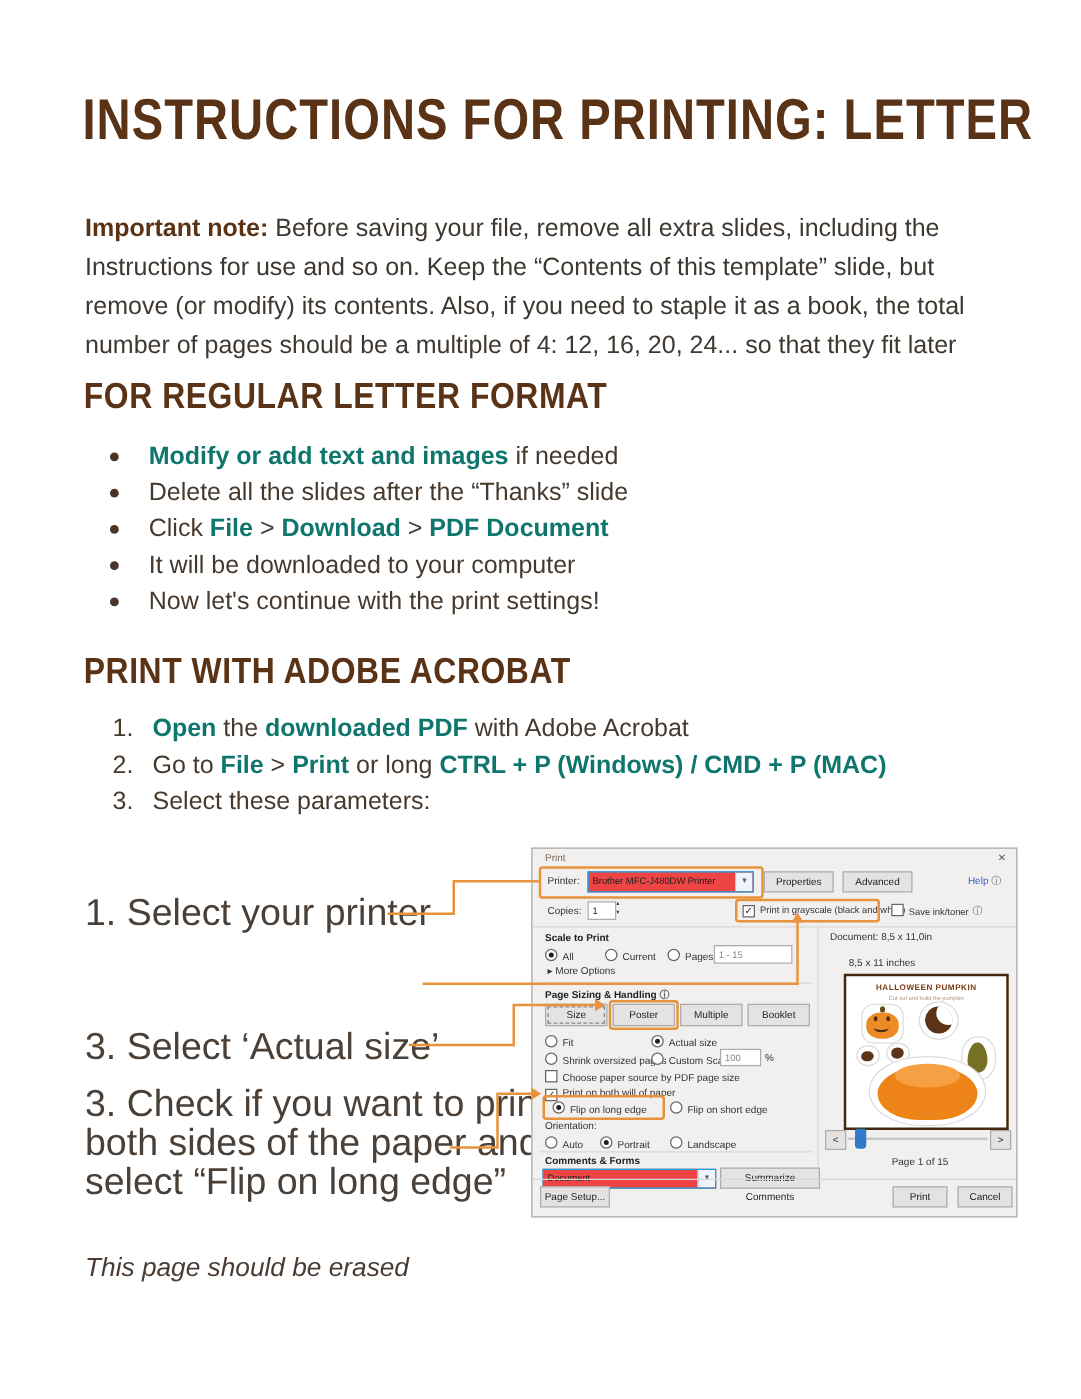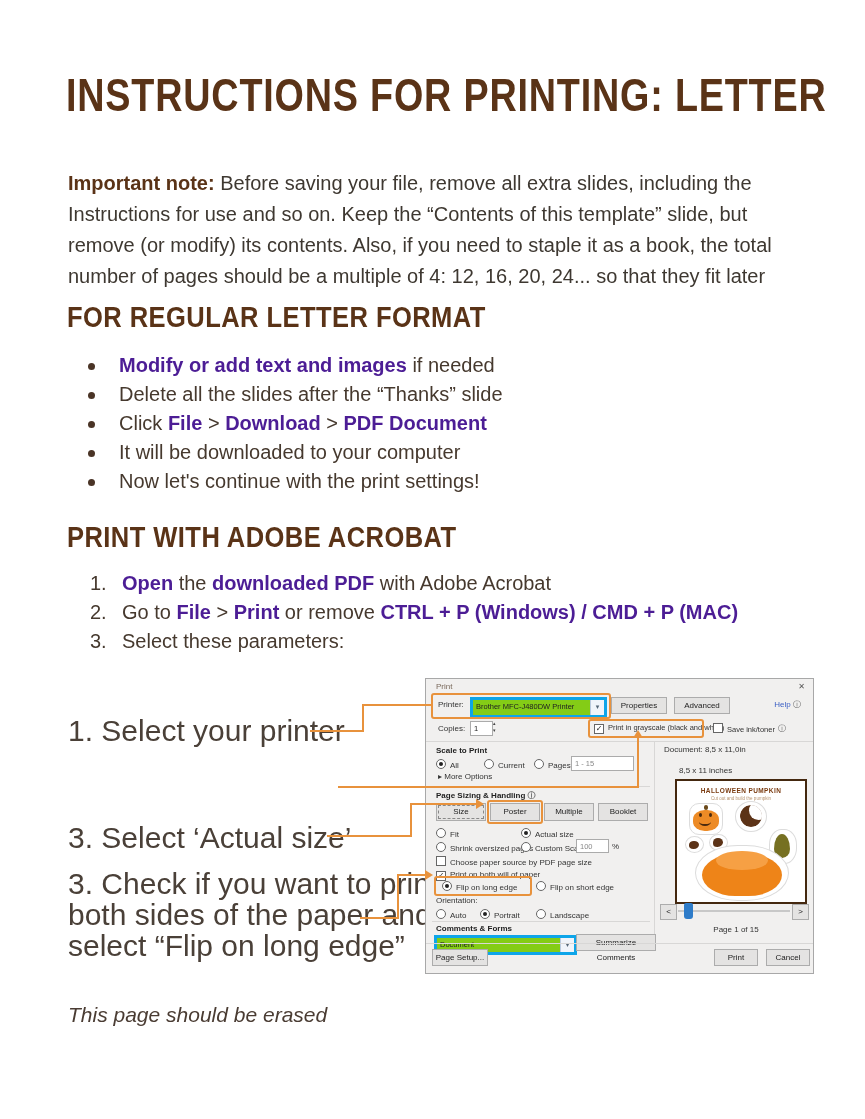--- a/index.html
+++ b/index.html
@@ -13,42 +13,42 @@
   .note{left:68px;top:168px;width:780px;font-size:20px;line-height:31px;color:#3E3831}
   .note b{color:#5A3317}
   .note .txt{white-space:pre-line}
   .h2{font-size:29px;font-weight:800;color:#5A3317;transform:scaleX(.88);
       transform-origin:left top;white-space:nowrap;letter-spacing:.5px}
   .list{left:88px;font-size:20px;color:#46392E}
   .lrow{height:29px;line-height:29px;white-space:nowrap}
   .dot{display:inline-block;width:7px;height:7px;border-radius:50%;background:#4A3426;
        margin-right:24px;vertical-align:2px}
   .num{display:inline-block;width:32px}
-  .seg-bold{font-weight:bold;color:#4c1d95}
+  .seg-bold{font-weight:bold;color:#0f766e}
   .footer-note{left:68px;top:1003px;font-size:21px;font-style:italic;color:#4A3C33}
 
   
   .fig{left:0;top:670px;width:865px;height:330px}
   .ann{position:absolute;font-size:30px;line-height:31px;color:#4A4038;white-space:pre-line}
   .oline{position:absolute;background:#E8923C;z-index:20}
   .oarrow{position:absolute;width:0;height:0;z-index:20}
   .ar-up{border-left:5px solid transparent;border-right:5px solid transparent;border-bottom:8px solid #E8923C}
   .ar-rt{border-top:5px solid transparent;border-bottom:5px solid transparent;border-left:8px solid #E8923C}
   .orect{position:absolute;border:2px solid #E8923C;border-radius:3px;z-index:15;pointer-events:none}
 
   
   .dialog{position:absolute;left:425px;top:8px;width:387px;height:294px;background:#F1F0EF;
           border:1px solid #A8A8A8;font-size:8px;color:#333;z-index:5}
   .dl{position:absolute;white-space:nowrap}
   .dlb{position:absolute;white-space:nowrap;font-weight:bold;color:#222}
   .wbtn{position:absolute;background:#E4E3E2;border:1px solid #ACACAC;text-align:center;
         font-size:8px;color:#222;line-height:15px}
   .field{position:absolute;background:#fff;border:1px solid #ABABAB;font-size:7.5px;
          color:#888;line-height:13px;padding-left:3px;white-space:nowrap;overflow:hidden}
-  .ddown{position:absolute;background:#84cc16;border:3px solid #0ea5e9;font-size:7.5px;color:#222;
+  .ddown{position:absolute;background:#ef4444;border:1px solid #0ea5e9;font-size:7.5px;color:#222;
          line-height:14px;padding-left:3px;white-space:nowrap;overflow:hidden}
   .dd-ar{position:absolute;right:0;top:0;bottom:0;width:13px;background:#F0F4FA;
          border-left:1px solid #B9C9DE;color:#567;text-align:center;line-height:14px;font-size:7px}
   .rb{display:inline-block;width:8px;height:8px;border:1px solid #666;border-radius:50%;
       background:#fff;margin-right:4px;vertical-align:-1px;position:relative}
   .rb.sel::after{content:"";position:absolute;left:2px;top:2px;width:4px;height:4px;
       border-radius:50%;background:#222}
   .cb{display:inline-block;width:8px;height:8px;border:1px solid #666;background:#fff;
       margin-right:4px;vertical-align:-1px;font-size:8px;line-height:8px;text-align:center;color:#222}
   .cb.checked::after{content:"✓"}
@@ -99,21 +99,21 @@
   <div class="lrow"><span class="dot"></span><span><span>Delete all the slides after the “Thanks” slide</span></span></div>
   <div class="lrow"><span class="dot"></span><span><span>Click </span><span class="seg-bold">File</span><span> &gt; </span><span class="seg-bold">Download</span><span> &gt; </span><span class="seg-bold">PDF Document</span></span></div>
   <div class="lrow"><span class="dot"></span><span><span>It will be downloaded to your computer</span></span></div>
   <div class="lrow"><span class="dot"></span><span><span>Now let's continue with the print settings!</span></span></div>
 </div>
 
 <div class="abs h2" style="left:67px;top:521px">PRINT WITH ADOBE ACROBAT</div>
 
 <div class="abs list" style="left:90px;top:569px">
   <div class="lrow"><span class="num">1.</span><span><span class="seg-bold">Open</span><span> the </span><span class="seg-bold">downloaded PDF</span><span> with Adobe Acrobat</span></span></div>
-  <div class="lrow"><span class="num">2.</span><span><span>Go to </span><span class="seg-bold">File</span><span> &gt; </span><span class="seg-bold">Print</span><span> or remove </span><span class="seg-bold">CTRL + P (Windows) / CMD + P (MAC)</span></span></div>
+  <div class="lrow"><span class="num">2.</span><span><span>Go to </span><span class="seg-bold">File</span><span> &gt; </span><span class="seg-bold">Print</span><span> or long </span><span class="seg-bold">CTRL + P (Windows) / CMD + P (MAC)</span></span></div>
   <div class="lrow"><span class="num">3.</span><span><span>Select these parameters:</span></span></div>
 </div>
 
 <div class="abs fig">
 
   <div class="ann" style="left:68px;top:45px">1. Select your printer</div>
   <div class="ann" style="left:68px;top:152px">3. Select ‘Actual size’</div>
   <div class="ann" style="left:68px;top:198px">3. Check if you want to print on
 both sides of the paper and
 select “Flip on long edge”</div>

